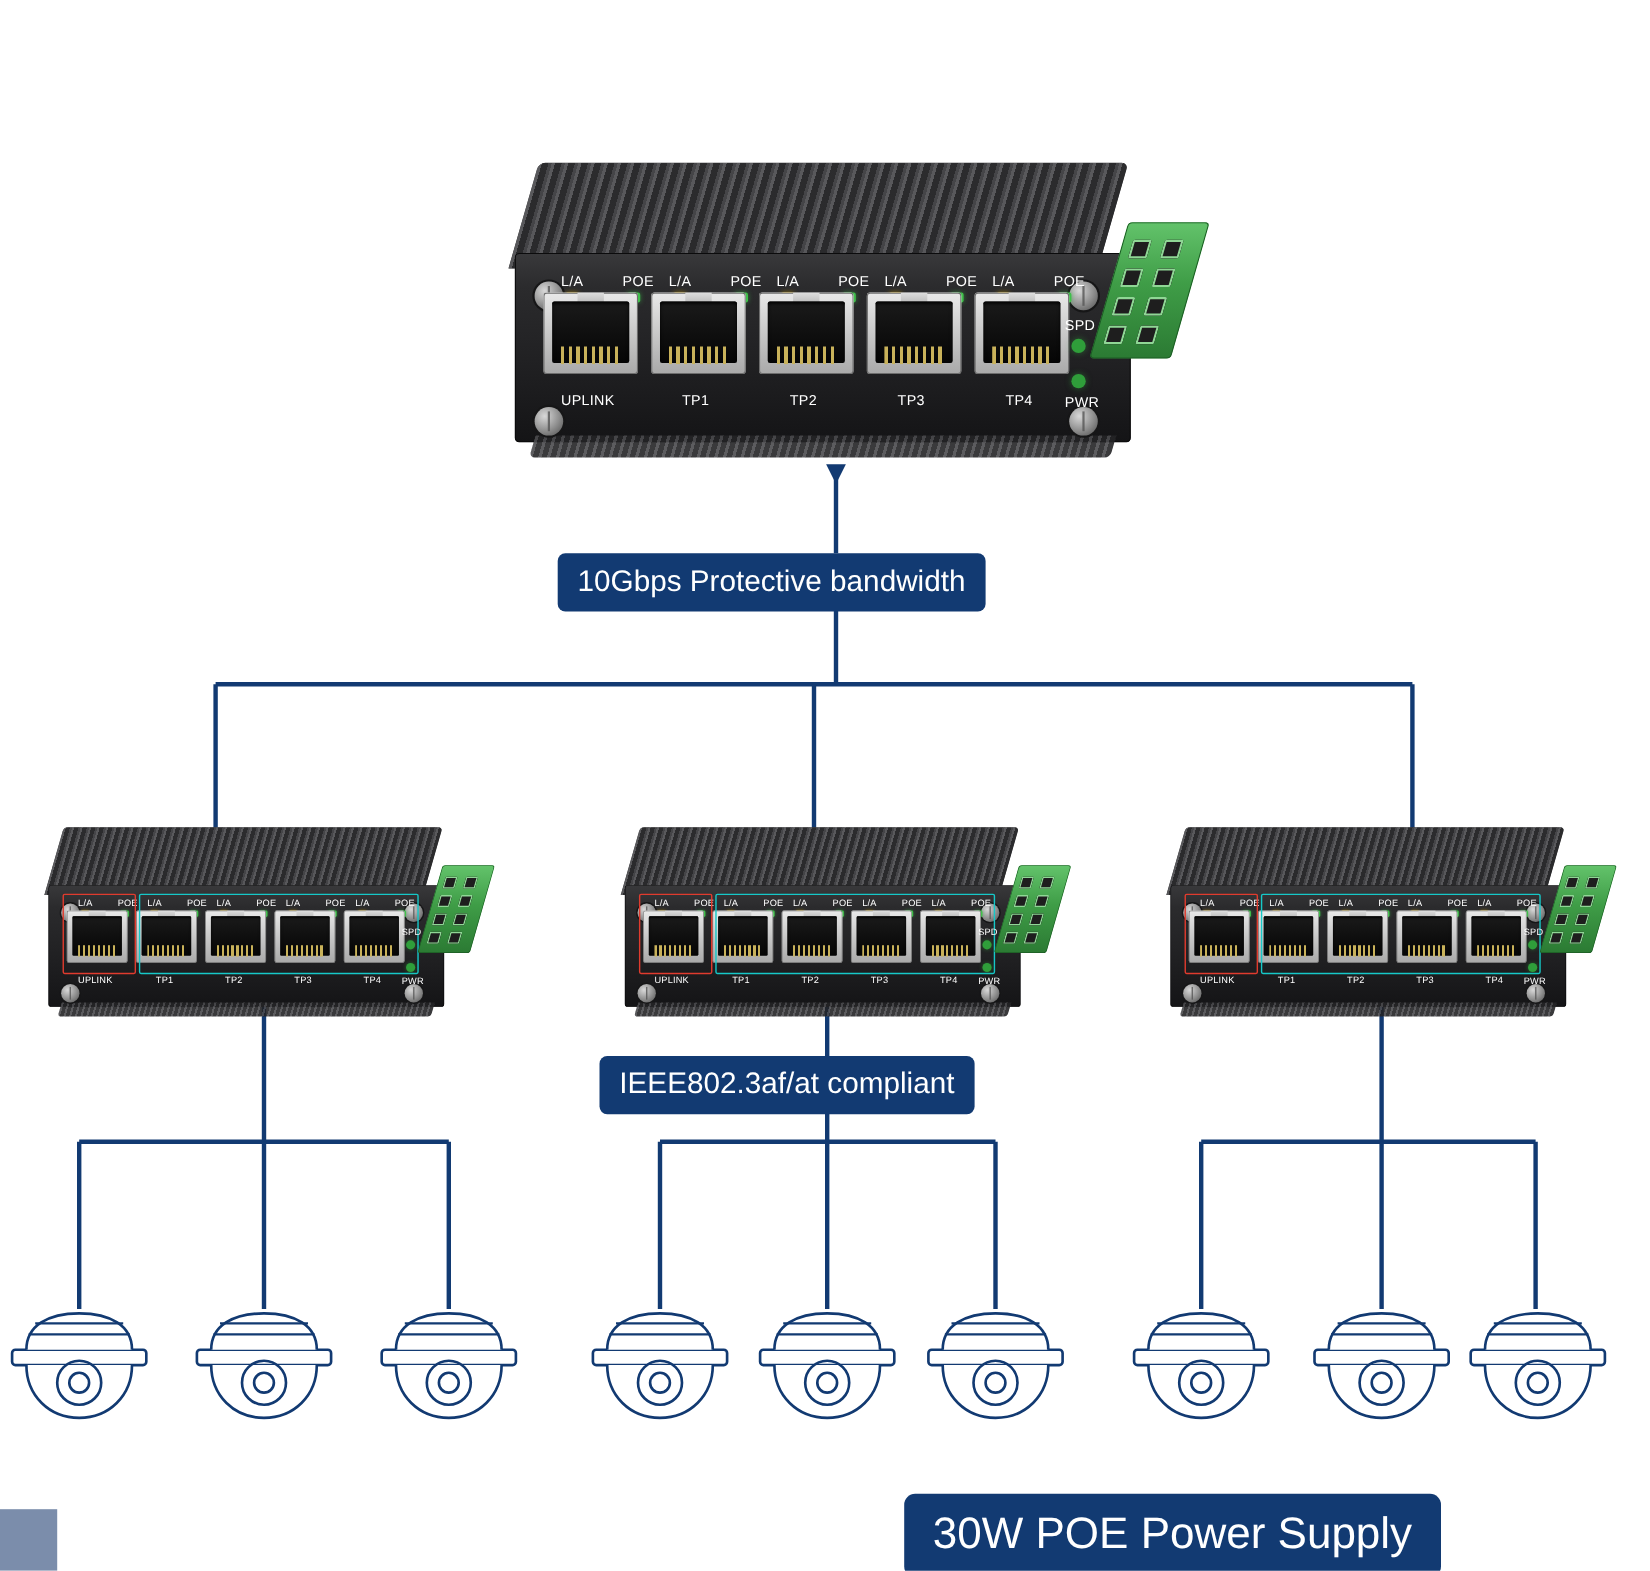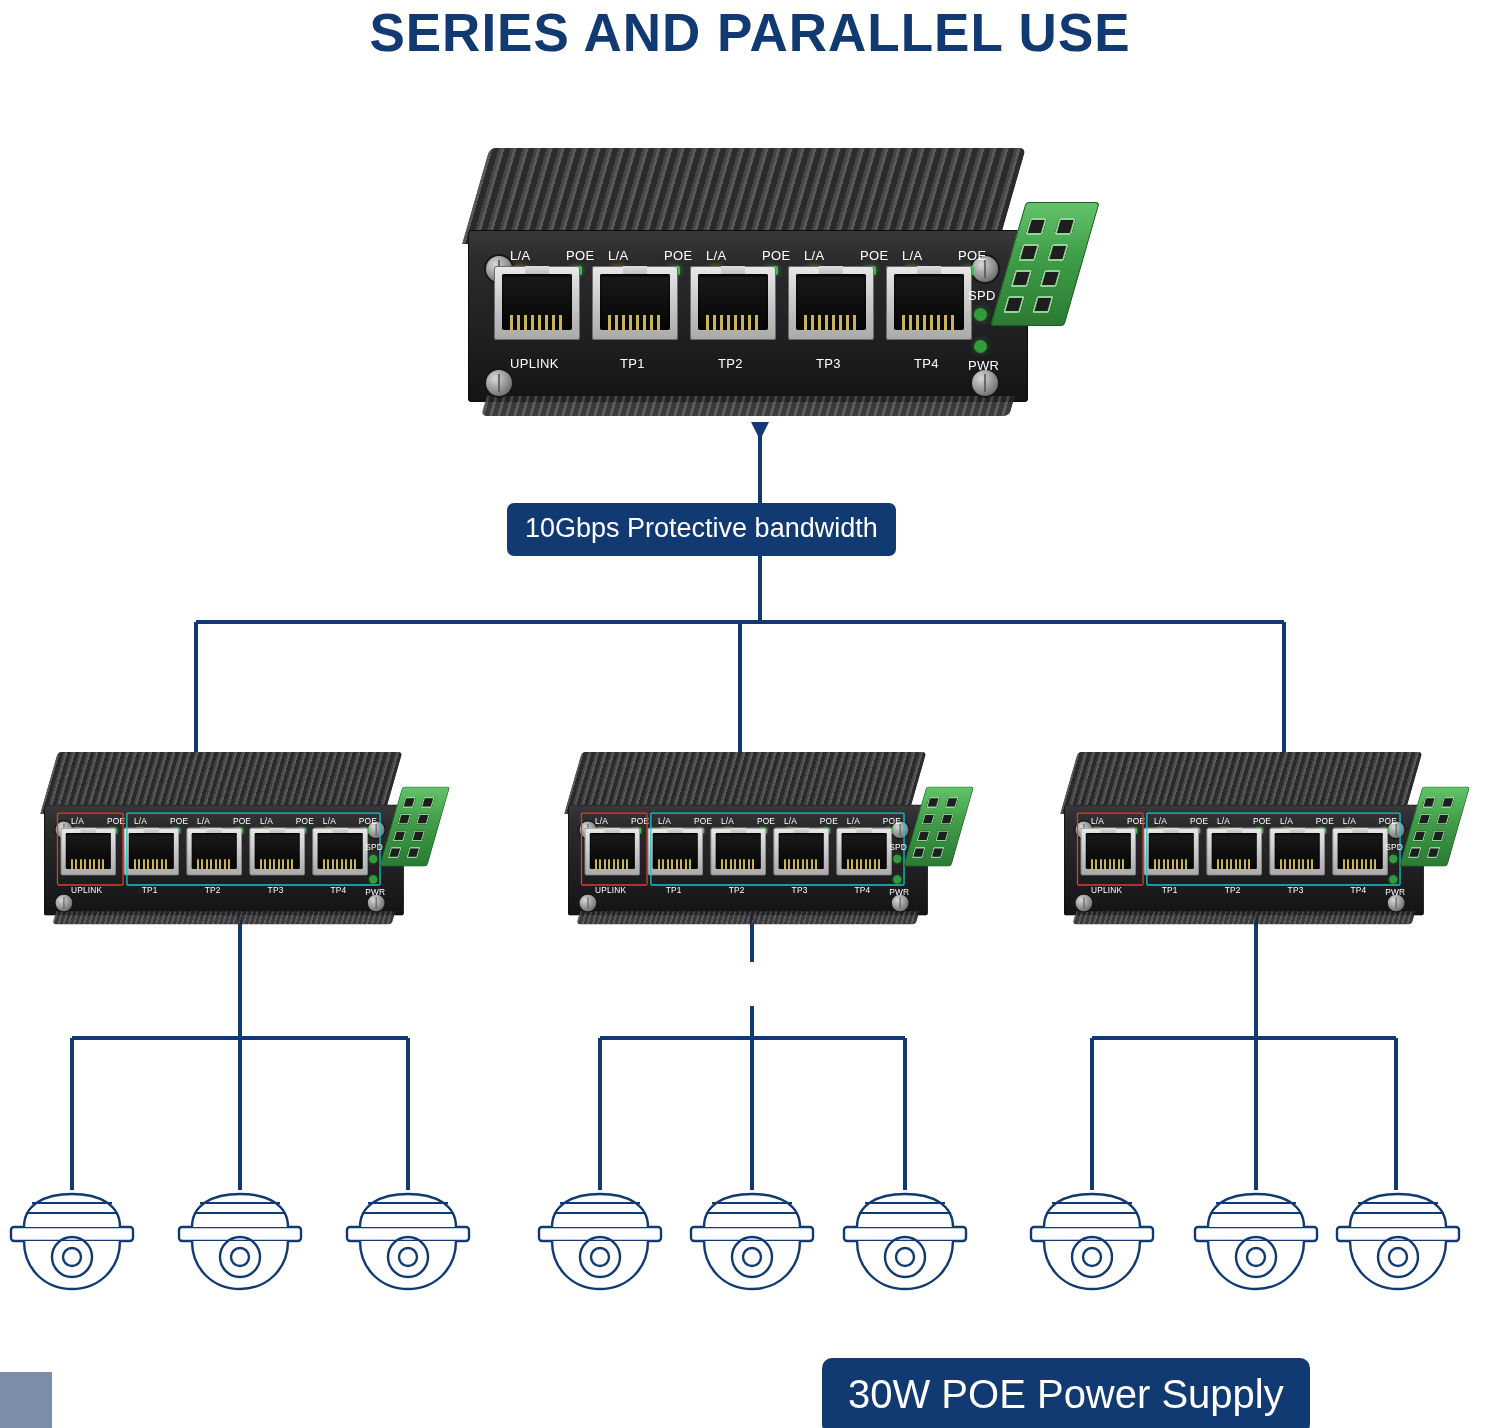--- a/index.html
+++ b/index.html
@@ -153,21 +153,20 @@
   .swatch{
     position:absolute;left:0;bottom:0;width:52px;height:56px;
     background:#7b8dab;
   }
 </style>
 </head>
 <body>
 
 <div id="stage">
 
-  <div class="title">SERIES AND PARALLEL USE</div>
 
   <svg id="wires" viewBox="0 0 1500 1428">
     <g stroke="#123a72" stroke-width="4" fill="none">
 
       <path d="M760 432 L760 503"></path>
 
       <path d="M760 547 L760 622"></path>
 
       <path d="M196 622 L1284 622"></path>
 
@@ -289,20 +288,21 @@
           <div class="slot"></div>
         <div class="slot r" style="top:16px"></div>
           <div class="slot r" style="top:42px"></div>
         <div class="slot r" style="top:68px"></div>
           <div class="slot r" style="top:94px"></div>
       </div>
     </div>
   </div>
 
   <div class="pill" style="left:507px;top:503px;">10Gbps Protective bandwidth</div>
+  <div class="pill" style="left:545px;top:960px;">IEEE802.3af/at compliant</div>
   <div class="pill big" style="left:822px;top:1358px;">30W POE Power Supply</div>
 
   <div class="device" style="left:44px; top:752px; transform:scale(0.6425);">
     <div class="dev-body">
       <div class="top-slab">
           <div class="fins"></div>
         </div>
       <svg class="top-label" viewBox="0 0 560 96">
         <g transform="skewX(-16)">
           <text x="268" y="30" fill="#c9c9c9" font-size="9" font-family="Liberation Sans, sans-serif" transform="rotate(-5 268 30)">Industrial Gigabit Ethernet POE Switch</text>

